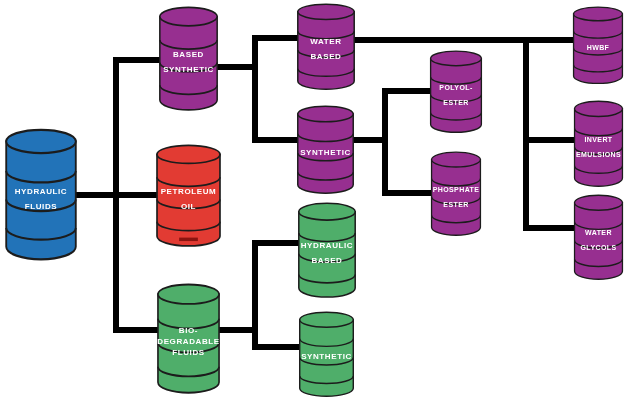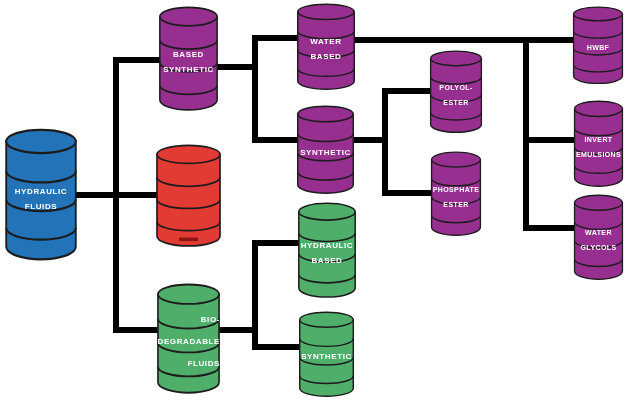--- a/index.html
+++ b/index.html
@@ -10,21 +10,21 @@
   .edge{position:absolute;background:#000;}
   .barrel{position:absolute;}
   .drum-svg{position:absolute;left:0;top:0;width:100%;height:100%;display:block;}
   .barrel-label{
     position:absolute;left:1px;right:1px;top:22%;bottom:16%;
     display:flex;flex-direction:column;align-items:center;justify-content:center;
     gap:7px;color:#ffffff;font-size:8px;font-weight:bold;letter-spacing:0.6px;
     text-align:center;line-height:1;white-space:nowrap;
   }
   .barrel.small .barrel-label{font-size:7px;gap:8px;letter-spacing:0.4px;}
-  .barrel.three .barrel-label{gap:14px;align-items:flex-end;}
+  .barrel.three .barrel-label{gap:3px;}
 </style>
 </head>
 <body>
 
 <div id="canvas">
 
   <svg width="0" height="0" style="position:absolute">
     <defs>
       <g id="drum" stroke="#1c1c1c" stroke-width="2.5">
         <path d="M3 15 V133 A47 14 0 0 0 97 133 V15 Z"></path>
@@ -75,20 +75,24 @@
       <span>BASED</span>
       <span>SYNTHETIC</span>
     </div>
   </div>
 
   <div class="barrel" style="left:155px;top:144px;width:67px;height:104px">
     <svg class="drum-svg" viewBox="0 0 100 150" preserveAspectRatio="none" fill="#e23b33">
         <use href="#drum"></use>
         <rect x="36" y="135" width="28" height="5" fill="#8c1410" stroke="none"></rect>
       </svg>
+    <div class="barrel-label">
+      <span>PETROLEUM</span>
+      <span>OIL</span>
+    </div>
   </div>
 
   <div class="barrel three" style="left:156px;top:283px;width:65px;height:112px">
     <svg class="drum-svg" viewBox="0 0 100 150" preserveAspectRatio="none" fill="#4fae6a">
         <use href="#drum"></use>
       </svg>
     <div class="barrel-label">
       <span>BIO-</span>
       <span>DEGRADABLE</span>
       <span>FLUIDS</span>

